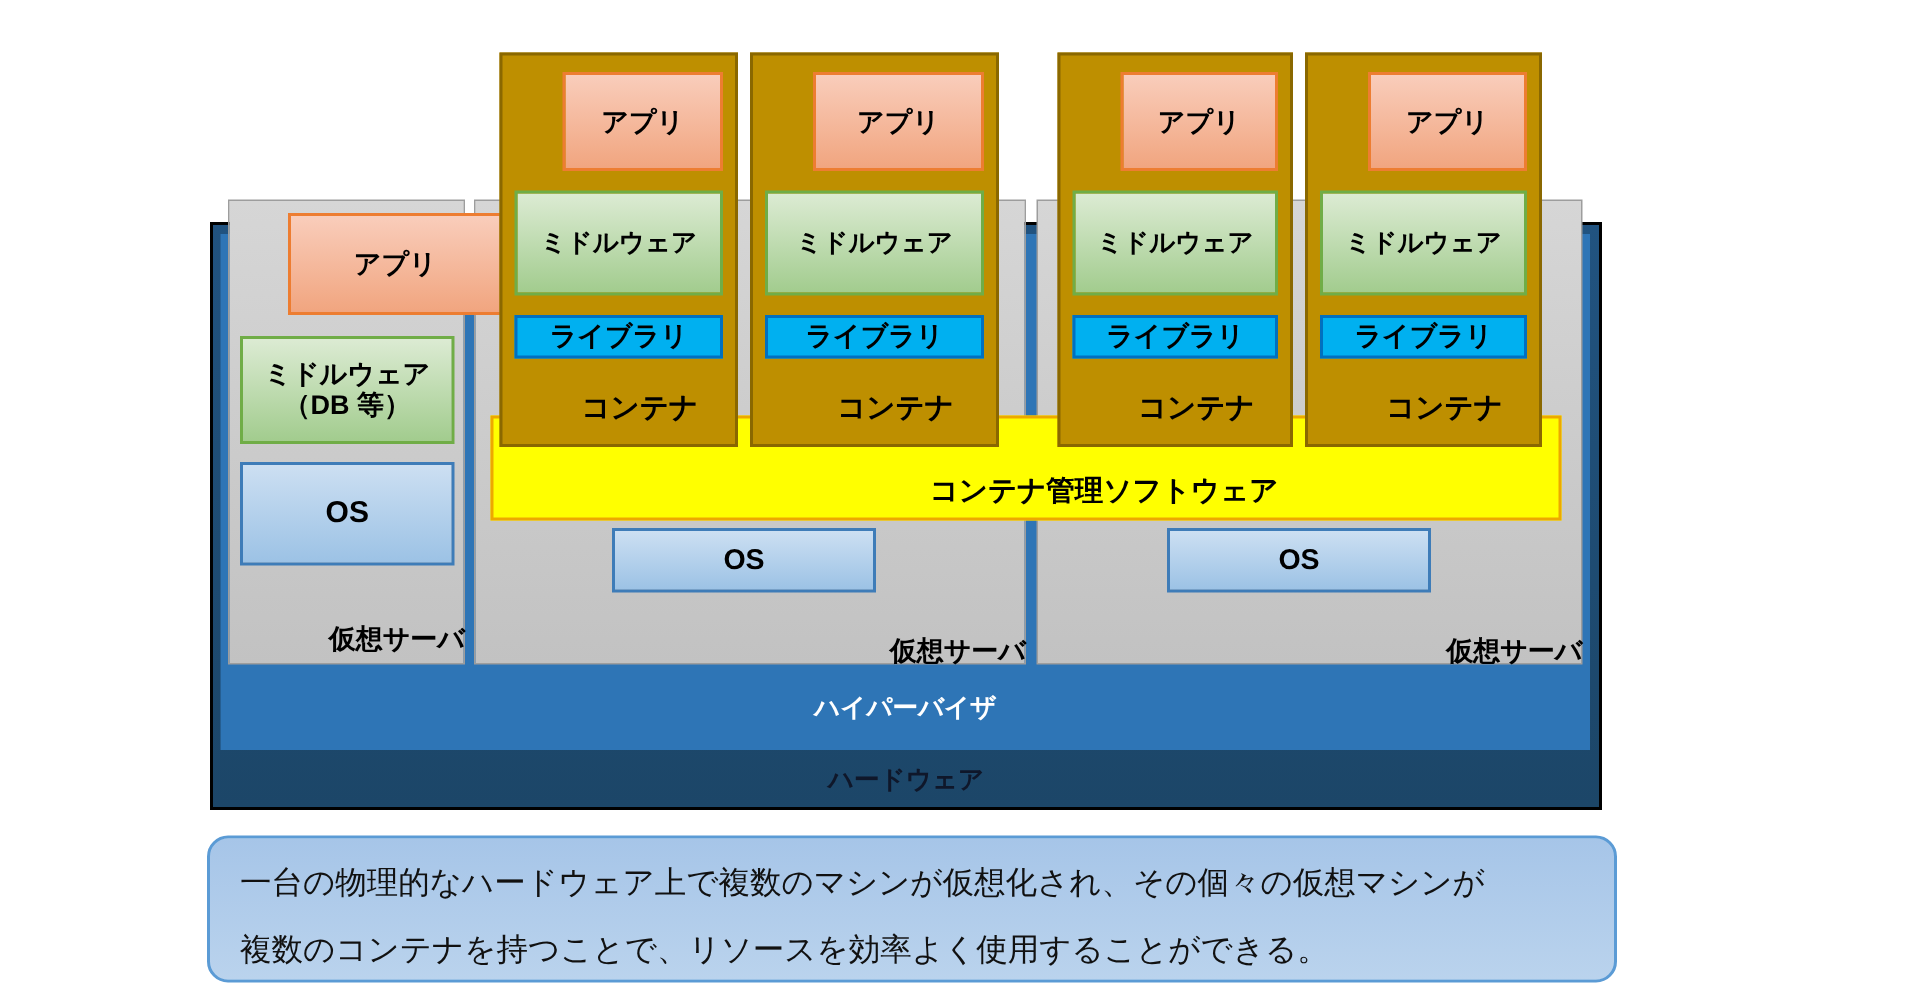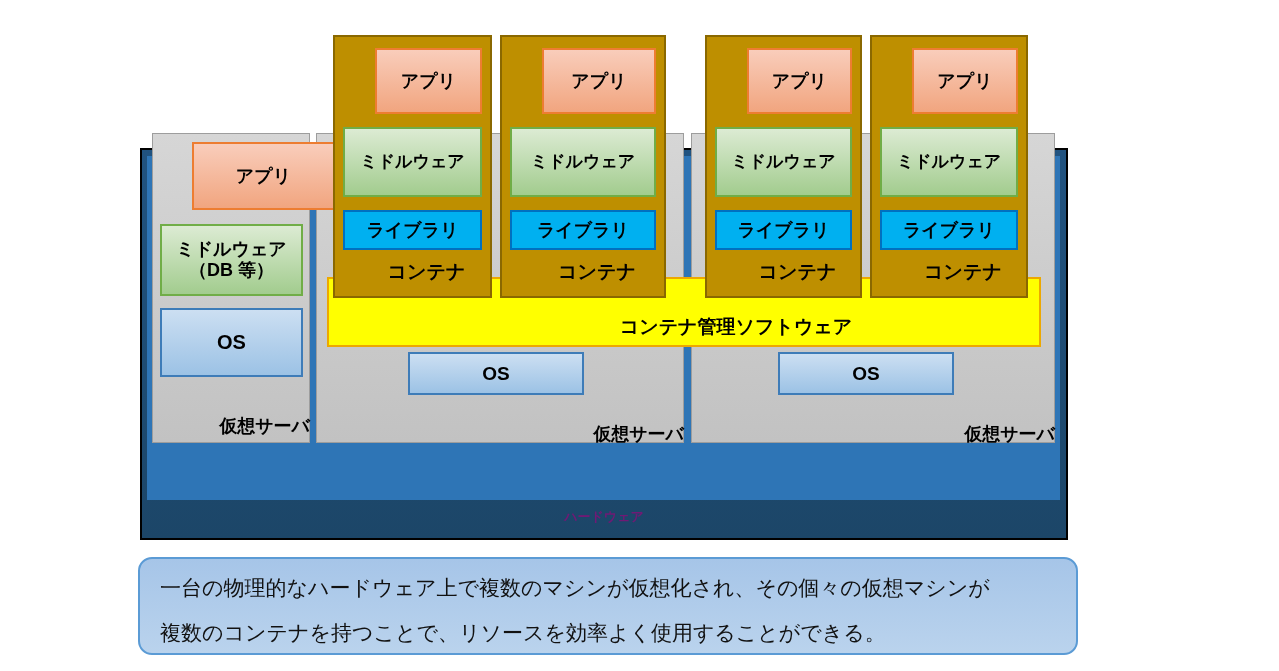--- a/index.html
+++ b/index.html
@@ -8,21 +8,21 @@
     font-family:"Liberation Sans","DejaVu Sans",sans-serif;color:#000;
   }
   .abs{position:absolute;box-sizing:border-box;}
   .center{display:flex;align-items:center;justify-content:center;text-align:center;}
   .lbl{font-weight:bold;font-size:18px;line-height:1.15;}
 
   
   .hardware{left:140px;top:148px;width:928px;height:392px;background:linear-gradient(180deg,#215380,#1C4668);border:2px solid #000;}
   .hypervisor{left:147px;top:156px;width:913px;height:344px;background:#2E75B6;}
   .hyper-label{left:147px;top:460px;width:913px;color:#fff;font-weight:bold;font-size:17px;text-align:center;}
-  .hw-label{left:140px;top:508px;width:928px;color:#701a75;font-weight:bold;font-size:13px;text-align:center;}
+  .hw-label{left:140px;top:508px;width:928px;color:#0f172a;font-weight:bold;font-size:17px;text-align:center;}
 
   
   .server{background:linear-gradient(180deg,#D6D6D6,#C2C2C2);border:1px solid #9D9D9D;}
   .srv-left{left:152px;top:133px;width:158px;height:310px;}
   .srv-mid{left:316px;top:133px;width:368px;height:310px;}
   .srv-right{left:691px;top:133px;width:364px;height:310px;}
   .vs-label{font-weight:bold;font-size:18px;text-align:right;margin-top:16px;}
 
   
   .box-app{background:linear-gradient(180deg,#F9CDBB,#F1A57F);border:2px solid #ED7D31;margin-left:32px;}
@@ -41,21 +41,21 @@
   .yellow-label{left:327px;top:314px;width:818px;text-align:center;font-weight:bold;font-size:19px;}
 
   
   .container{top:35px;height:263px;background:#BE8F00;border:2px solid #8A6800;}
   .cont-1{left:333px;width:159px;}
   .cont-2{left:500px;width:166px;}
   .cont-3{left:705px;width:157px;}
   .cont-4{left:870px;width:158px;}
   .c-app{left:8px;right:8px;top:11px;height:66px;}
   .c-mw{left:8px;right:8px;top:90px;height:70px;font-size:17px;}
-  .c-lib{left:8px;right:8px;top:173px;height:40px;}
+  .c-lib{left:8px;right:8px;top:173px;height:29px;}
   .c-label{left:0;right:0;top:222px;text-align:center;font-weight:bold;font-size:19px;padding-left:28px;}
 
   
   .os-mid{left:408px;top:352px;width:176px;height:43px;font-size:19px;}
   .os-right{left:778px;top:352px;width:176px;height:43px;font-size:19px;}
   .vsl-mid{left:316px;top:406px;width:368px;}
   .vsl-right{left:691px;top:406px;width:364px;}
 
   
   .caption{
@@ -118,20 +118,21 @@
     <div class="abs c-label">コンテナ</div>
   </div>
 
   <div class="abs yellow-label">コンテナ管理ソフトウェア</div>
 
   <div class="abs center lbl box-os os-mid">OS</div>
   <div class="abs center lbl box-os os-right">OS</div>
   <div class="abs vs-label vsl-mid">仮想サーバ</div>
   <div class="abs vs-label vsl-right">仮想サーバ</div>
 
+  <div class="abs hyper-label">ハイパーバイザ</div>
   <div class="abs hw-label">ハードウェア</div>
 
   <div class="abs caption">
     <div>一台の物理的なハードウェア上で複数のマシンが仮想化され、その個々の仮想マシンが</div>
     <div>複数のコンテナを持つことで、リソースを効率よく使用することができる。</div>
   </div>
 
 </div>
 
 </body></html>

